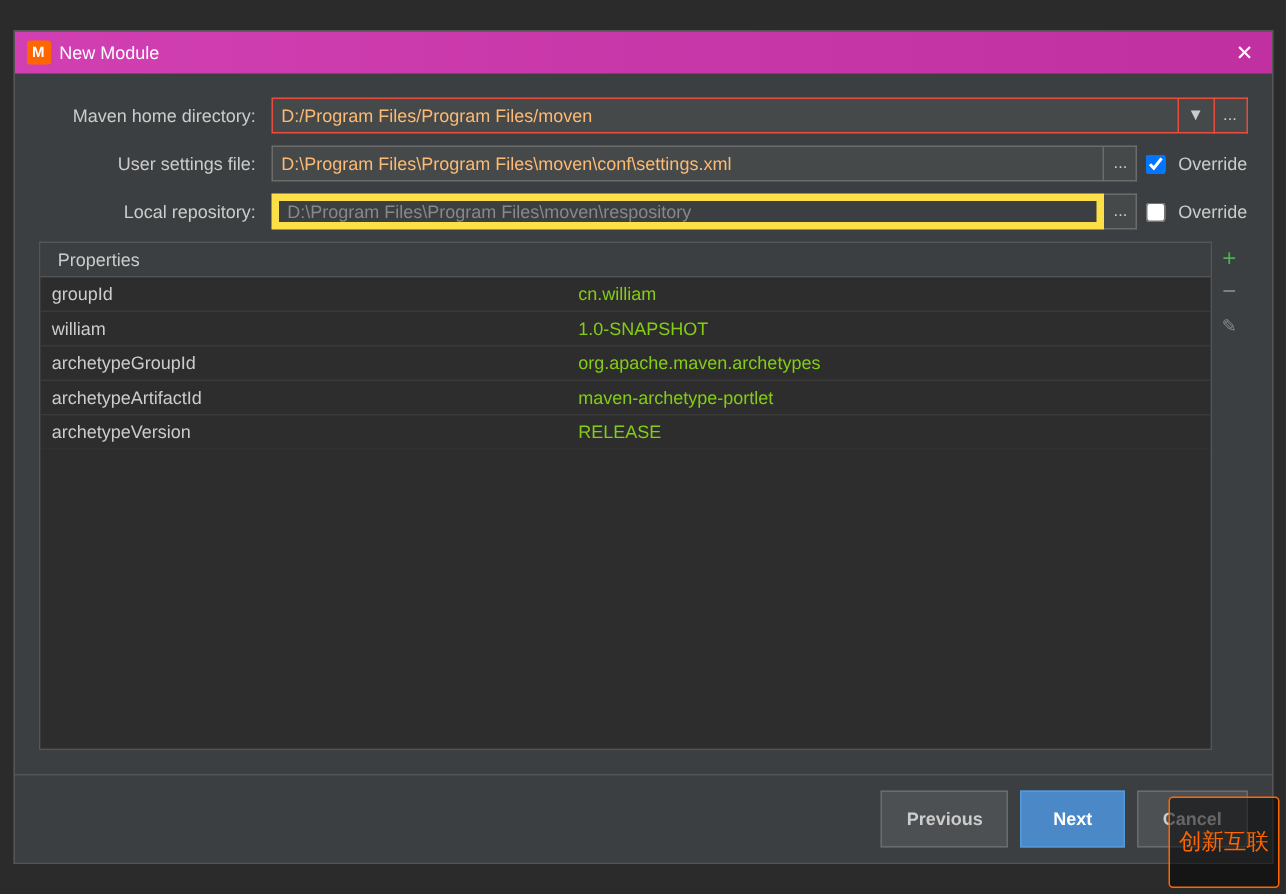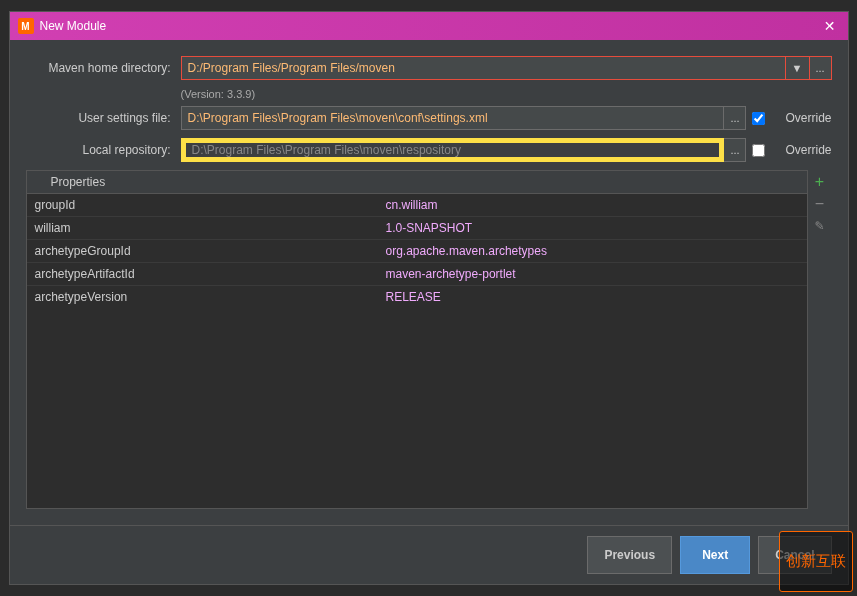--- a/index.html
+++ b/index.html
@@ -146,32 +146,32 @@
     .version-text {
       margin-left: 155px;
       font-size: 11px;
       color: #aaaaaa;
       margin-bottom: 6px;
     }
 
     .override-label {
       display: flex;
       align-items: center;
-      gap: 20px;
+      gap: 8px;
       margin-left: 6px;
       white-space: nowrap;
     }
 
     .override-checkbox {
       cursor: pointer;
     }
 
     .properties-header {
       background: #3c3f41;
-      padding: 4px 24px;
+      padding: 4px 12px;
       font-size: 12px;
       color: #cccccc;
       border-bottom: 1px solid #555;
     }
 
     .properties-table {
       width: 100%;
       border-collapse: collapse;
       background: #2d2d2d;
     }
@@ -188,21 +188,21 @@
       padding: 4px 8px;
       font-size: 12px;
     }
 
     .properties-table td:first-child {
       color: #cccccc;
       width: 45%;
     }
 
     .properties-table td:last-child {
-      color: #f0abfc;
+      color: #84cc16;
       margin-left: 27px;
     }
 
     .prop-table-wrapper {
       flex: 1;
       border: 1px solid #555;
     }
 
     .prop-side {
       display: flex;
@@ -310,21 +310,20 @@
 
       <div class="form-row">
         <label class="form-label">Maven home directory:</label>
         <div class="input-group">
           <input class="text-input" type="text" value="D:/Program Files/Program Files/moven" style="">
           <button class="dropdown-btn">▼</button>
           <button class="ellipsis-btn">...</button>
         </div>
       </div>
 
-      <div class="version-text">(Version: 3.3.9)</div>
 
       <div class="form-row">
         <label class="form-label">User settings file:</label>
         <div class="input-group">
           <input class="text-input normal-border" type="text" value="D:\Program Files\Program Files\moven\conf\settings.xml" style="">
           <button class="ellipsis-btn normal">...</button>
           <div class="override-label">
             <input type="checkbox" class="override-checkbox" checked="" style="">
             <span>Override</span>
           </div>

